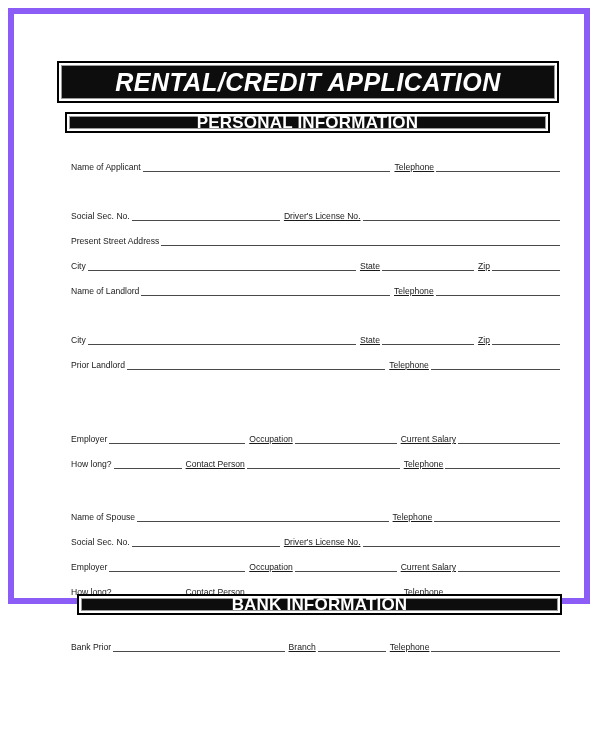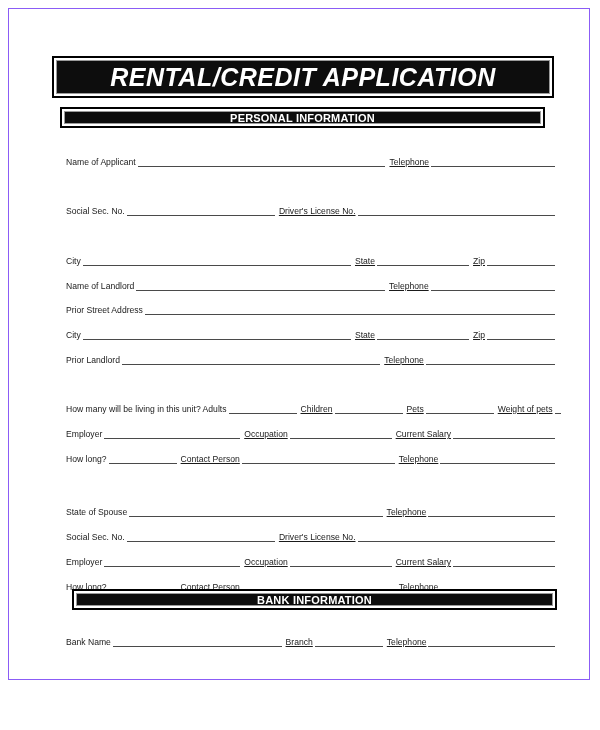--- a/index.html
+++ b/index.html
@@ -14,23 +14,23 @@
     font-family: "Liberation Sans", sans-serif;
     overflow: hidden;
   }
 
   
   .page {
     position: absolute;
     left: 8px;
     top: 8px;
     width: 582px;
-    height: 672px;
+    height: 596px;
     background: #ffffff;
-    border: 1px solid #8b5cf6;
+    border: 6px solid #8b5cf6;
     box-sizing: border-box;
   }
 
   
   .bar {
     position: absolute;
     box-sizing: border-box;
     border: 2px solid #000000;
     background: #ffffff;
     padding: 2px;
@@ -58,21 +58,21 @@
     font-weight: bold;
     font-style: italic;
     letter-spacing: 0.5px;
   }
   .section-bar {
     left: 51px;
     width: 485px;
     height: 21px;
   }
   .section-bar .bar-inner {
-    font-size: 11px;
+    font-size: 17px;
     font-weight: bold;
   }
   #bar-personal { top: 98px; }
   #bar-spouse   { top: 453px; }
   #bar-bank     { top: 580px; margin-left: 12px; }
 
   
   .row {
     position: absolute;
     left: 57px;
@@ -126,69 +126,59 @@
   </div>
 
 
   <div class="row" style="top:193px">
     <span class="lbl">Social Sec. No.</span>
     <span class="rule f3"></span>
     <span class="lbl gap">Driver's License No.</span>
     <span class="rule f4"></span>
   </div>
 
+  <div class="row" style="top:218px">
+    <span class="lbl">Present Street Address</span>
+    <span class="rule"></span>
+  </div>
 
   <div class="row" style="top:243px">
     <span class="lbl">City</span>
     <span class="rule f6"></span>
     <span class="lbl gap">State</span>
     <span class="rule w-lg"></span>
     <span class="lbl gap">Zip</span>
     <span class="rule w-md"></span>
   </div>
 
   <div class="row" style="top:268px">
     <span class="lbl">Name of Landlord</span>
     <span class="rule f4"></span>
     <span class="lbl gap">Telephone</span>
     <span class="rule f2"></span>
   </div>
 
-  <div class="row" style="top:292px">
-    <span class="lbl">Prior Street Address</span>
-    <span class="rule"></span>
-  </div>
 
   <div class="row" style="top:317px">
     <span class="lbl">City</span>
     <span class="rule f6"></span>
     <span class="lbl gap">State</span>
     <span class="rule w-lg"></span>
     <span class="lbl gap">Zip</span>
     <span class="rule w-md"></span>
   </div>
 
   <div class="row" style="top:342px">
     <span class="lbl">Prior Landlord</span>
     <span class="rule f4"></span>
     <span class="lbl gap">Telephone</span>
     <span class="rule f2"></span>
   </div>
 
 
-  <div class="row" style="top:391px">
-    <span class="lbl">How many will be living in this unit? Adults</span>
-    <span class="rule w-md"></span>
-    <span class="lbl gap">Children</span>
-    <span class="rule w-md"></span>
-    <span class="lbl gap">Pets</span>
-    <span class="rule w-md"></span>
-    <span class="lbl gap">Weight of pets</span>
-    <span class="rule"></span>
-  </div>
 
   <div class="row" style="top:416px">
     <span class="lbl">Employer</span>
     <span class="rule f4"></span>
     <span class="lbl gap">Occupation</span>
     <span class="rule f3"></span>
     <span class="lbl gap">Current Salary</span>
     <span class="rule f3"></span>
   </div>
 
@@ -196,21 +186,21 @@
     <span class="lbl">How long?</span>
     <span class="rule w-md"></span>
     <span class="lbl gap">Contact Person</span>
     <span class="rule f4"></span>
     <span class="lbl gap">Telephone</span>
     <span class="rule f3"></span>
   </div>
 
 
   <div class="row" style="top:494px">
-    <span class="lbl">State of Spouse</span>
+    <span class="lbl">Name of Spouse</span>
     <span class="rule f4"></span>
     <span class="lbl gap">Telephone</span>
     <span class="rule f2"></span>
   </div>
 
   <div class="row" style="top:519px">
     <span class="lbl">Social Sec. No.</span>
     <span class="rule f3"></span>
     <span class="lbl gap">Driver's License No.</span>
     <span class="rule f4"></span>
@@ -232,21 +222,21 @@
     <span class="rule f4"></span>
     <span class="lbl gap">Telephone</span>
     <span class="rule f3"></span>
   </div>
 
   <div class="bar section-bar" id="bar-bank">
     <div class="bar-inner">BANK INFORMATION</div>
   </div>
 
   <div class="row" style="top:624px">
-    <span class="lbl">Bank Name</span>
+    <span class="lbl">Bank Prior</span>
     <span class="rule f4"></span>
     <span class="lbl gap">Branch</span>
     <span class="rule w-md"></span>
     <span class="lbl gap">Telephone</span>
     <span class="rule f3"></span>
   </div>
 
 
 
 </div>

